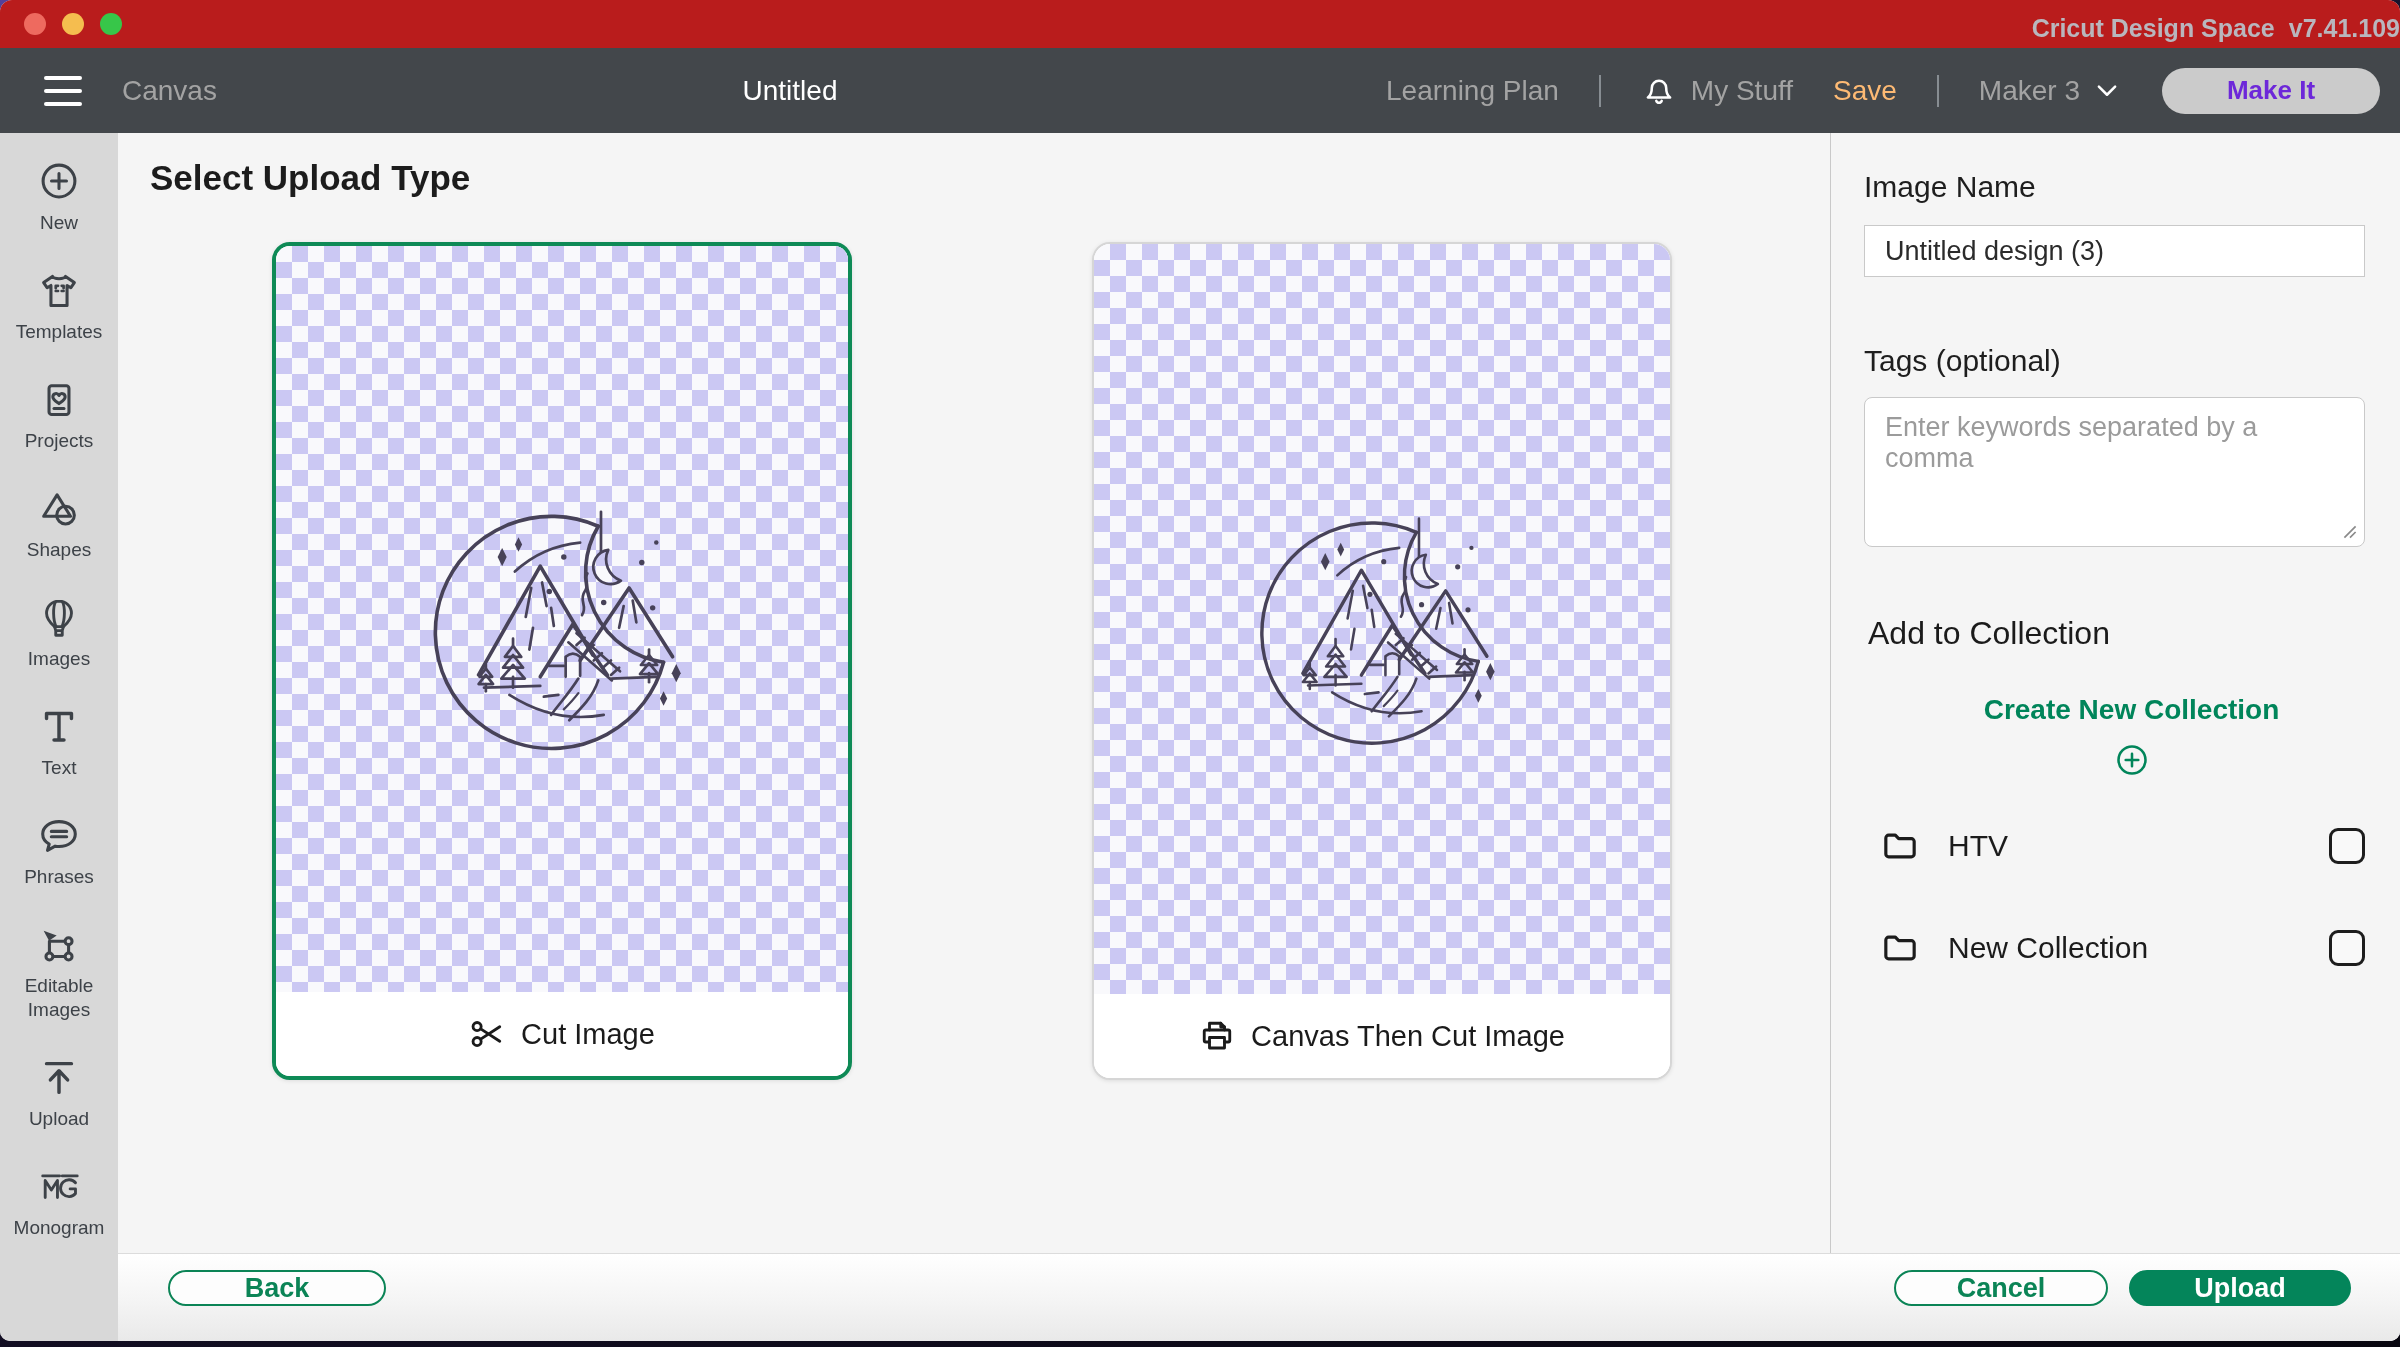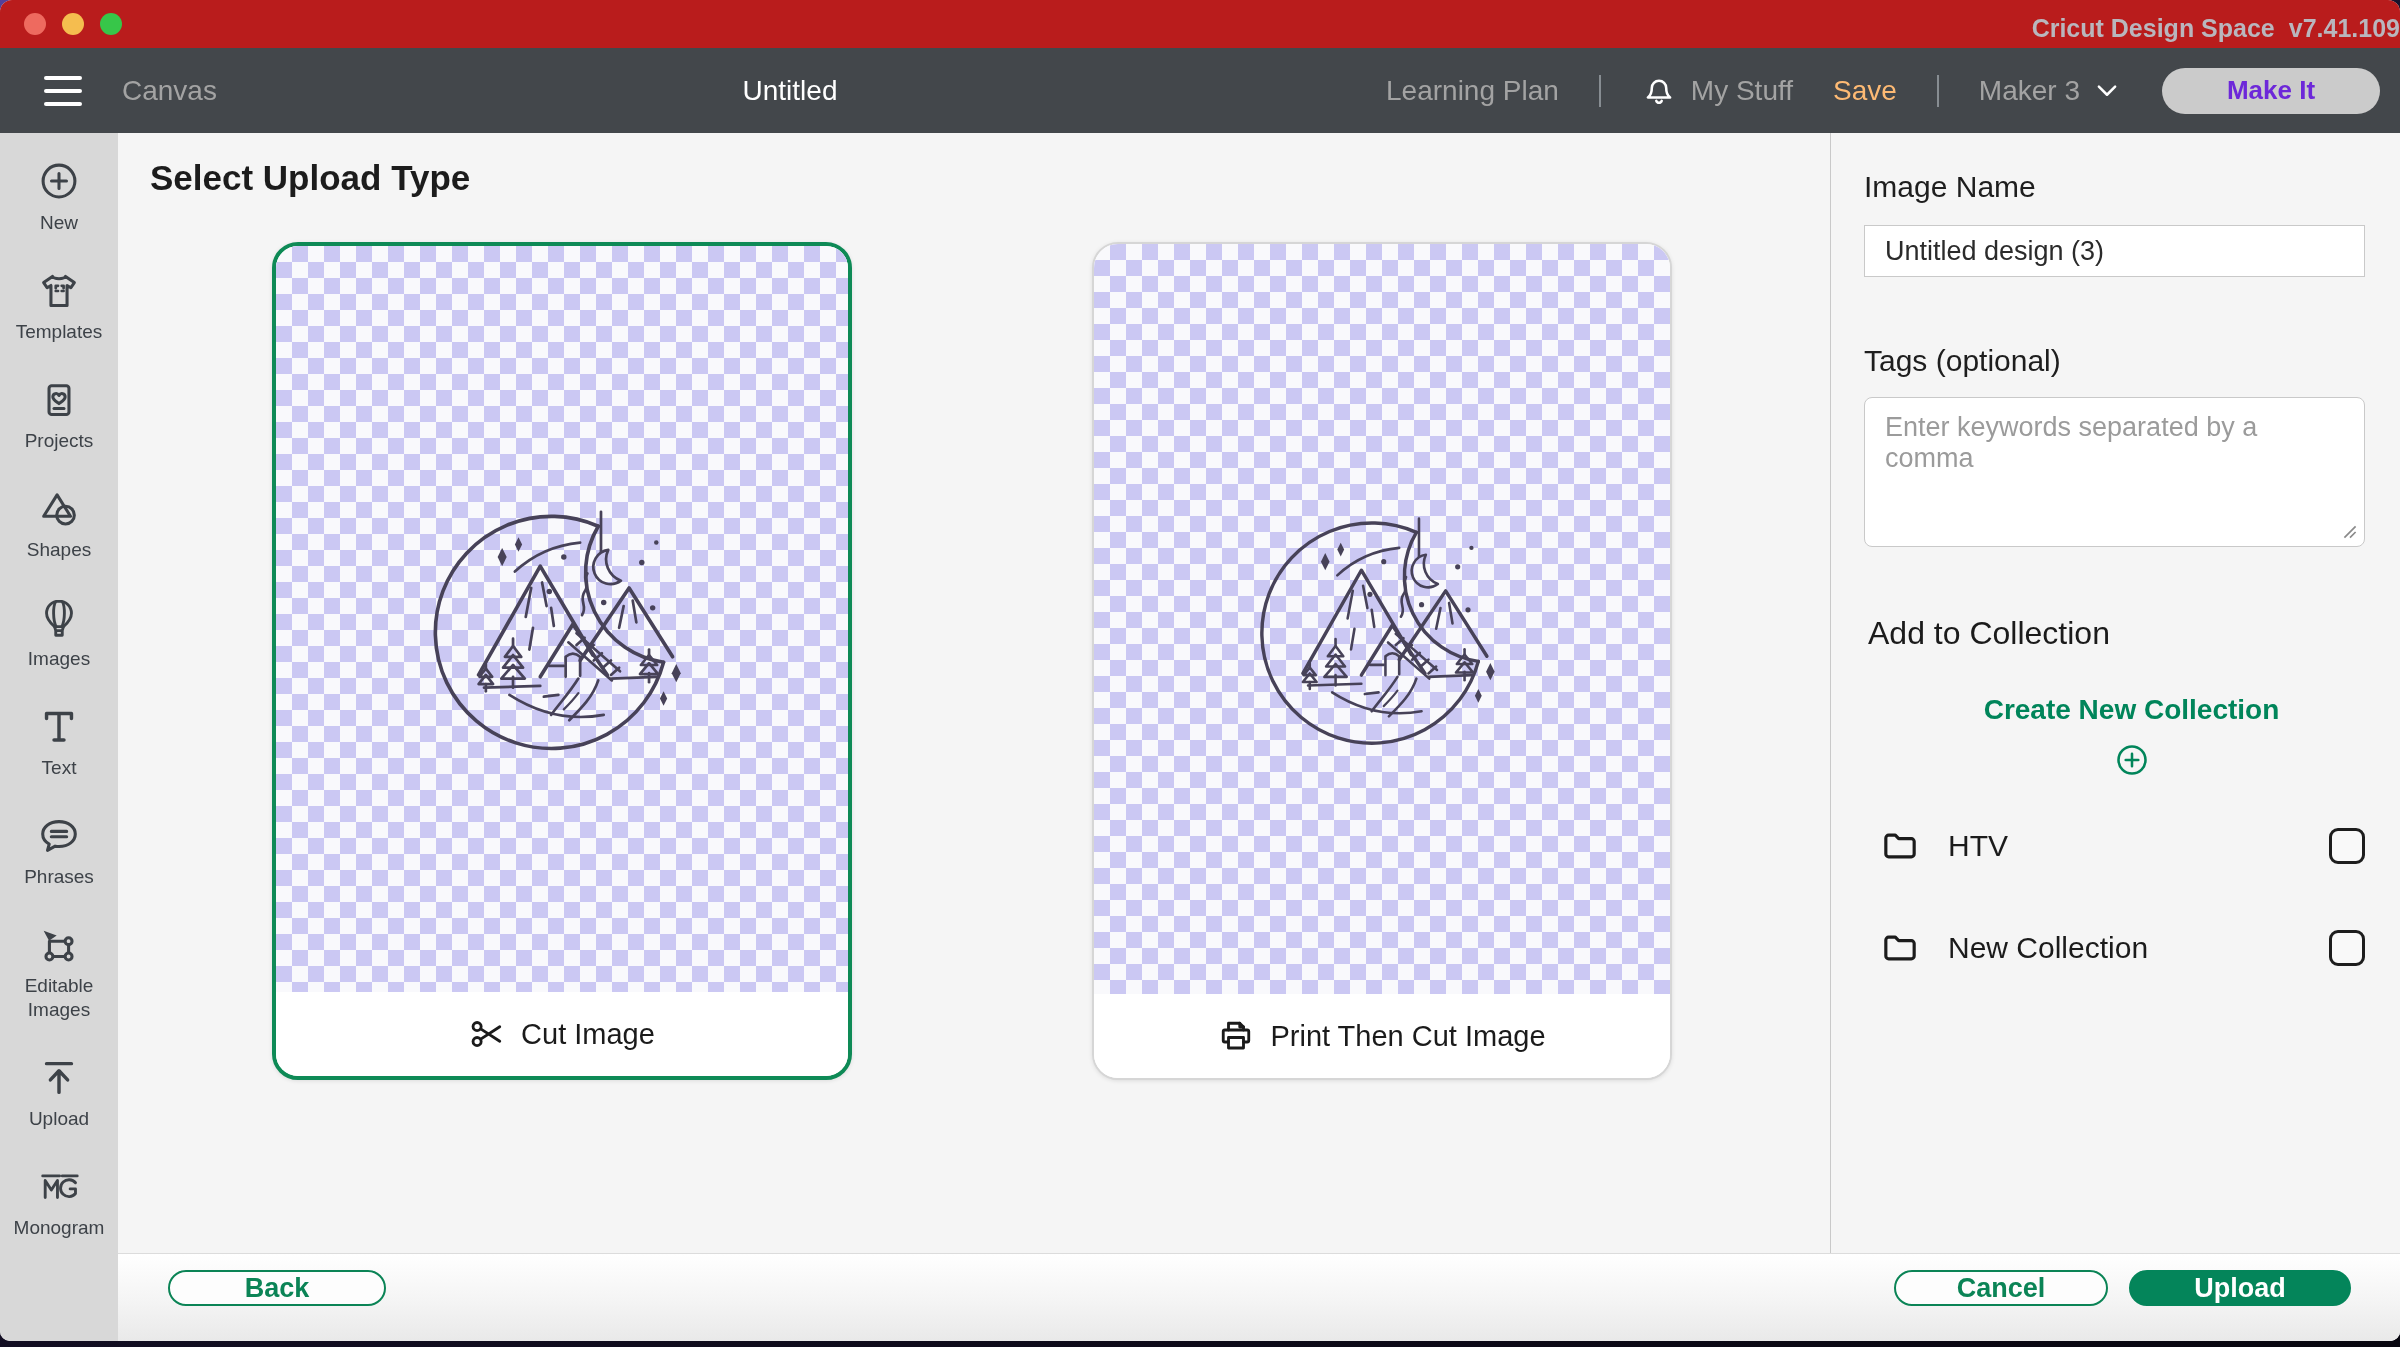--- a/index.html
+++ b/index.html
@@ -48,21 +48,21 @@
   }
   .side-item { width:100%; display:flex; flex-direction:column; align-items:center; margin-bottom:33px; cursor:pointer; }
   .side-item svg { width:46px; height:46px; }
   .side-label { margin-top:6px; font-size:19px; color:#3d4248; text-align:center; line-height:24px; padding:0 4px; }
   
   .app-body { position:absolute; left:118px; top:133px; right:0; bottom:0; background:#f5f5f5; }
   .page-heading { position:absolute; left:32px; top:25px; font-size:35px; font-weight:bold; color:#1c1c1c; }
   .vdivider { position:absolute; left:1712px; top:0; bottom:88px; width:1px; background:#c9c9c9; }
   
   .upload-card {
-    position:absolute; top:109px; width:580px; height:838px; border-radius:26px; background:#fff;
+    position:absolute; top:109px; width:580px; height:838px; border-radius:18px; background:#fff;
     overflow:hidden; cursor:pointer; box-shadow:0 1px 4px rgba(0,0,0,0.10);
     display:flex; flex-direction:column;
   }
   .card-cut { left:154px; border:4px solid #0e8a56; }
   .card-ptc { left:974px; border:2px solid #d6d6d6; }
   .checker {
     flex:1 1 auto; position:relative; background-color:#f9f9fc;
     background-image:
       linear-gradient(45deg,#cbc8f3 25%,transparent 25%,transparent 75%,#cbc8f3 75%),
       linear-gradient(45deg,#cbc8f3 25%,transparent 25%,transparent 75%,#cbc8f3 75%);
@@ -341,21 +341,21 @@
             <use href="#moonScene"></use>
           </svg>
       </div>
       <div class="card-footer">
         <svg viewBox="0 0 24 24" fill="none" stroke="#1b1b1b" stroke-width="1.9" stroke-linecap="round" stroke-linejoin="round">
           <path d="M7 8 V3.5 H14.5 L17 6 V8"></path>
             <path d="M14.5 3.5 V6 H17"></path>
           <path d="M7 16 H4.5 A1 1 0 0 1 3.5 15 V9 A1 1 0 0 1 4.5 8 H19.5 A1 1 0 0 1 20.5 9 V15 A1 1 0 0 1 19.5 16 H17"></path>
           <rect x="7" y="13" width="10" height="7"></rect>
         </svg>
-        <span class="card-label">Print Then Cut Image</span>
+        <span class="card-label">Canvas Then Cut Image</span>
       </div>
     </div>
 
     <div class="vdivider"></div>
 
     <div class="panel">
       <div class="panel-label">Image Name</div>
       <input class="name-input" type="text" value="Untitled design (3)" style="">
 
       <div class="panel-label tags-label">Tags (optional)</div>

